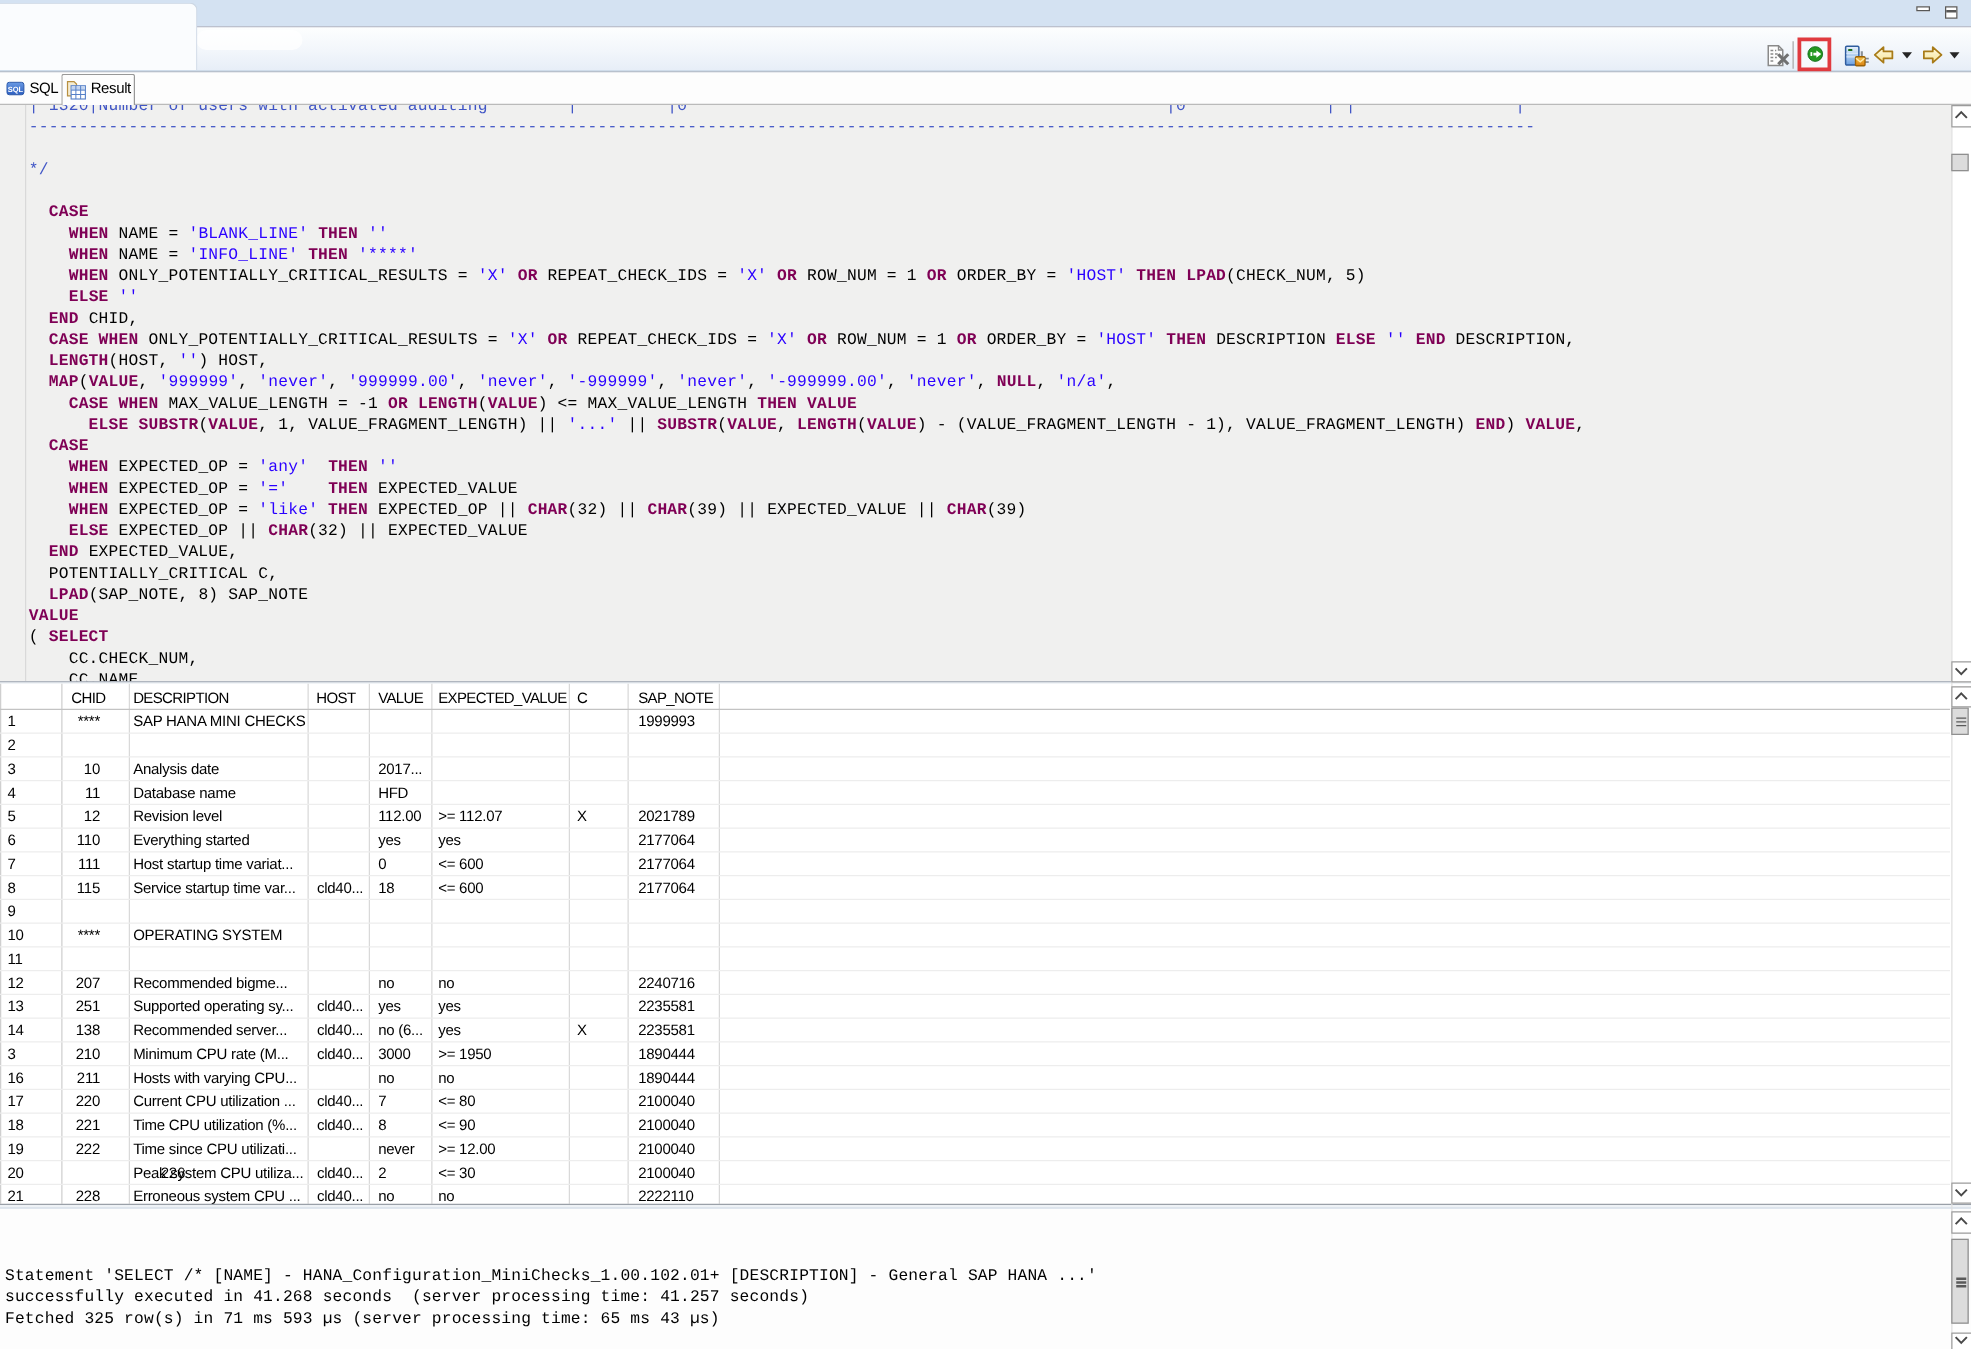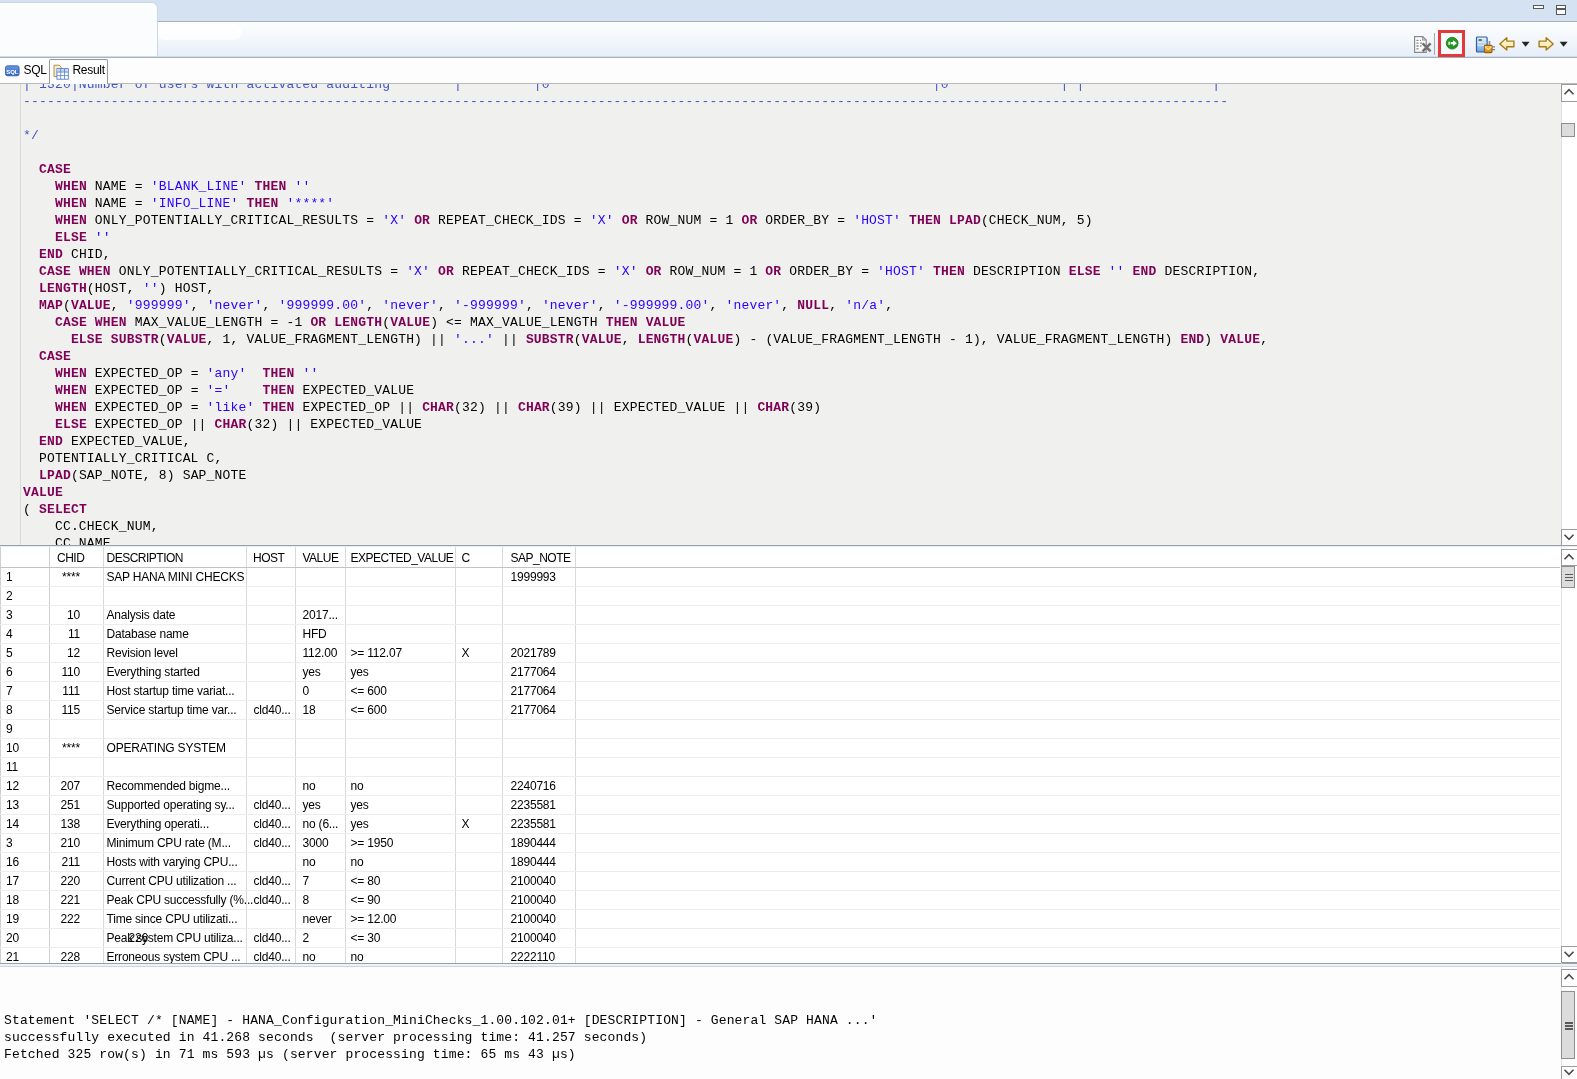--- a/index.html
+++ b/index.html
@@ -247,21 +247,21 @@
 <div class="g" style="left:510.5px;top:777px;height:19px;line-height:19px">2240716</div>
 <div class="g" style="left:6px;top:796px;height:19px;line-height:19px">13</div>
 <div class="g" style="right:1497px;top:796px;height:19px;line-height:19px">251</div>
 <div class="g" style="left:106.5px;top:796px;height:19px;line-height:19px">Supported operating sy...</div>
 <div class="g" style="left:253.5px;top:796px;height:19px;line-height:19px">cld40...</div>
 <div class="g" style="left:302.5px;top:796px;height:19px;line-height:19px">yes</div>
 <div class="g" style="left:350.5px;top:796px;height:19px;line-height:19px">yes</div>
 <div class="g" style="left:510.5px;top:796px;height:19px;line-height:19px">2235581</div>
 <div class="g" style="left:6px;top:815px;height:19px;line-height:19px">14</div>
 <div class="g" style="right:1497px;top:815px;height:19px;line-height:19px">138</div>
-<div class="g" style="left:106.5px;top:815px;height:19px;line-height:19px">Everything operati...</div>
+<div class="g" style="left:106.5px;top:815px;height:19px;line-height:19px">Recommended server...</div>
 <div class="g" style="left:253.5px;top:815px;height:19px;line-height:19px">cld40...</div>
 <div class="g" style="left:302.5px;top:815px;height:19px;line-height:19px">no (6...</div>
 <div class="g" style="left:350.5px;top:815px;height:19px;line-height:19px">yes</div>
 <div class="g" style="left:461.5px;top:815px;height:19px;line-height:19px">X</div>
 <div class="g" style="left:510.5px;top:815px;height:19px;line-height:19px">2235581</div>
 <div class="g" style="left:6px;top:834px;height:19px;line-height:19px">3</div>
 <div class="g" style="right:1497px;top:834px;height:19px;line-height:19px">210</div>
 <div class="g" style="left:106.5px;top:834px;height:19px;line-height:19px">Minimum CPU rate (M...</div>
 <div class="g" style="left:253.5px;top:834px;height:19px;line-height:19px">cld40...</div>
 <div class="g" style="left:302.5px;top:834px;height:19px;line-height:19px">3000</div>
@@ -275,21 +275,21 @@
 <div class="g" style="left:510.5px;top:853px;height:19px;line-height:19px">1890444</div>
 <div class="g" style="left:6px;top:872px;height:19px;line-height:19px">17</div>
 <div class="g" style="right:1497px;top:872px;height:19px;line-height:19px">220</div>
 <div class="g" style="left:106.5px;top:872px;height:19px;line-height:19px">Current CPU utilization ...</div>
 <div class="g" style="left:253.5px;top:872px;height:19px;line-height:19px">cld40...</div>
 <div class="g" style="left:302.5px;top:872px;height:19px;line-height:19px">7</div>
 <div class="g" style="left:350.5px;top:872px;height:19px;line-height:19px">&lt;= 80</div>
 <div class="g" style="left:510.5px;top:872px;height:19px;line-height:19px">2100040</div>
 <div class="g" style="left:6px;top:891px;height:19px;line-height:19px">18</div>
 <div class="g" style="right:1497px;top:891px;height:19px;line-height:19px">221</div>
-<div class="g" style="left:106.5px;top:891px;height:19px;line-height:19px">Peak CPU successfully (%...</div>
+<div class="g" style="left:106.5px;top:891px;height:19px;line-height:19px">Time CPU utilization (%...</div>
 <div class="g" style="left:253.5px;top:891px;height:19px;line-height:19px">cld40...</div>
 <div class="g" style="left:302.5px;top:891px;height:19px;line-height:19px">8</div>
 <div class="g" style="left:350.5px;top:891px;height:19px;line-height:19px">&lt;= 90</div>
 <div class="g" style="left:510.5px;top:891px;height:19px;line-height:19px">2100040</div>
 <div class="g" style="left:6px;top:910px;height:19px;line-height:19px">19</div>
 <div class="g" style="right:1497px;top:910px;height:19px;line-height:19px">222</div>
 <div class="g" style="left:106.5px;top:910px;height:19px;line-height:19px">Time since CPU utilizati...</div>
 <div class="g" style="left:302.5px;top:910px;height:19px;line-height:19px">never</div>
 <div class="g" style="left:350.5px;top:910px;height:19px;line-height:19px">&gt;= 12.00</div>
 <div class="g" style="left:510.5px;top:910px;height:19px;line-height:19px">2100040</div>

